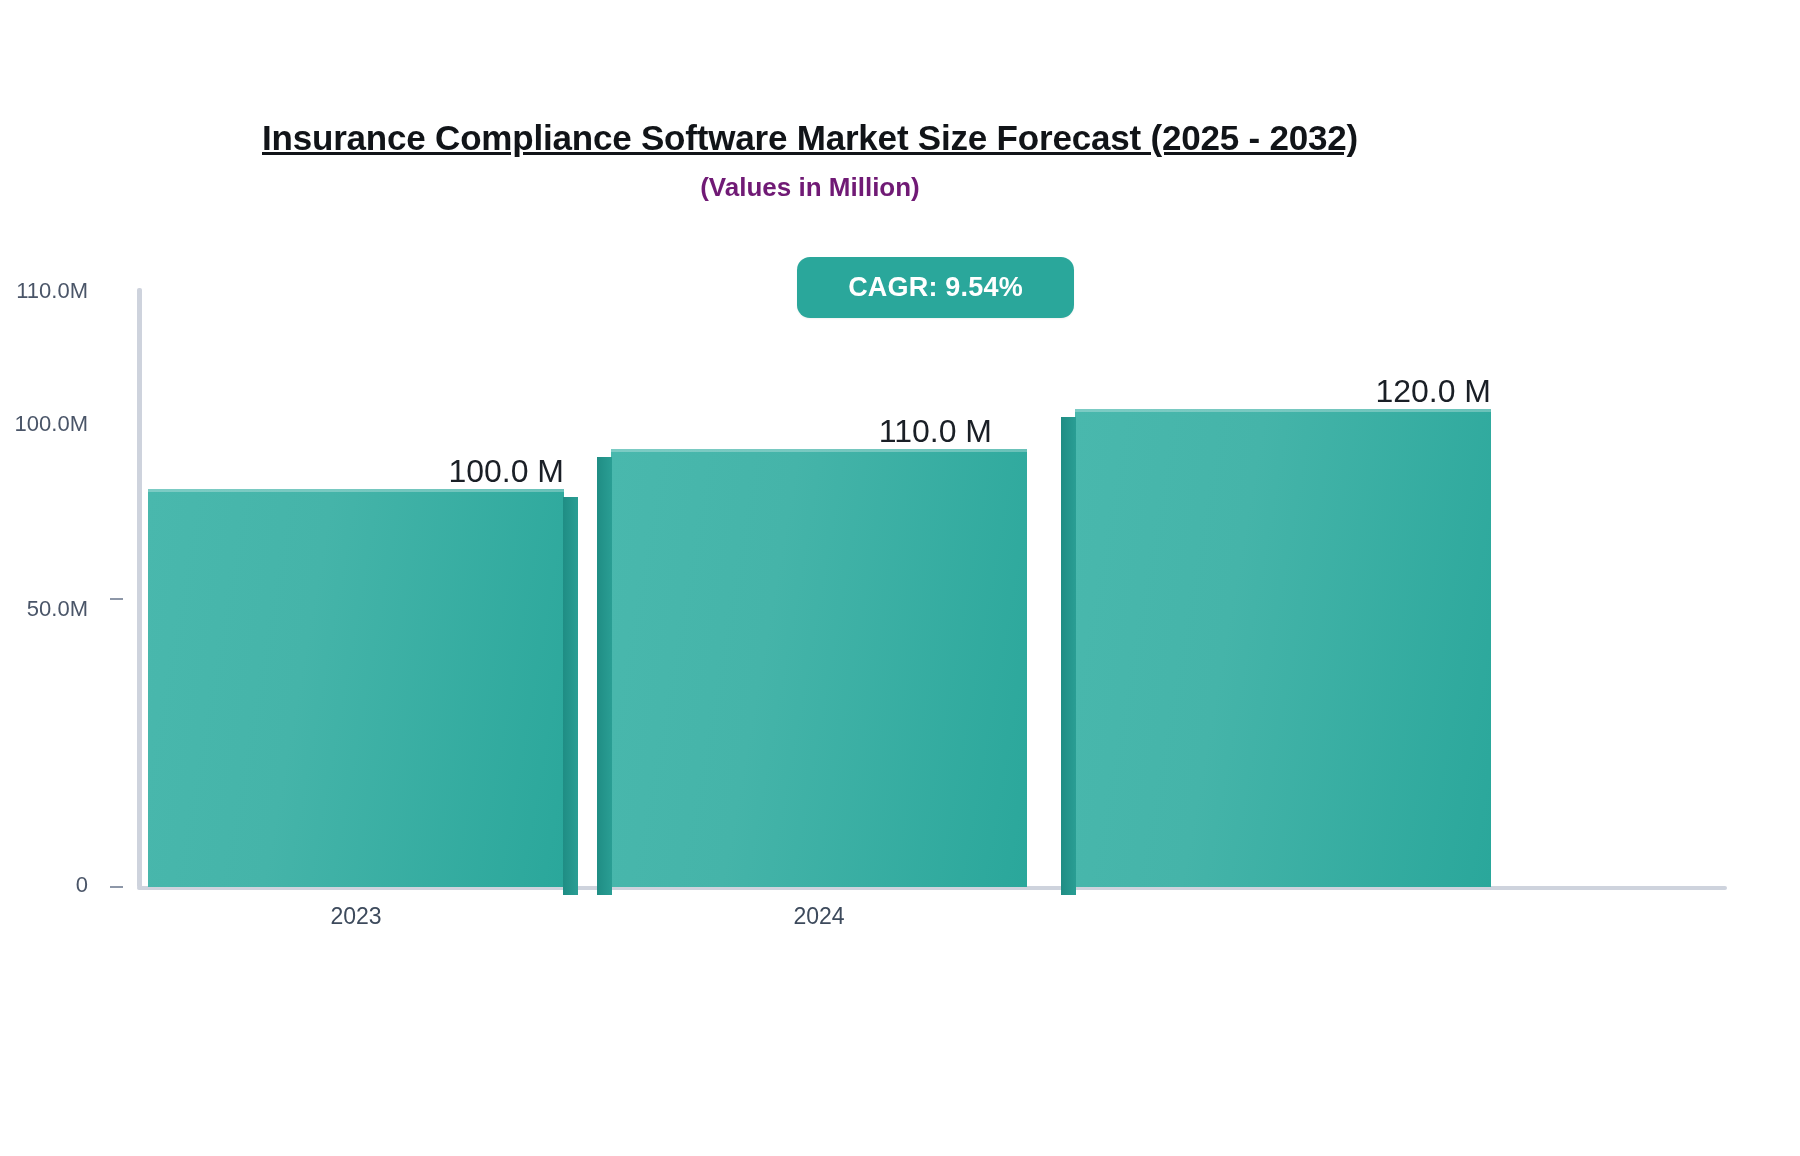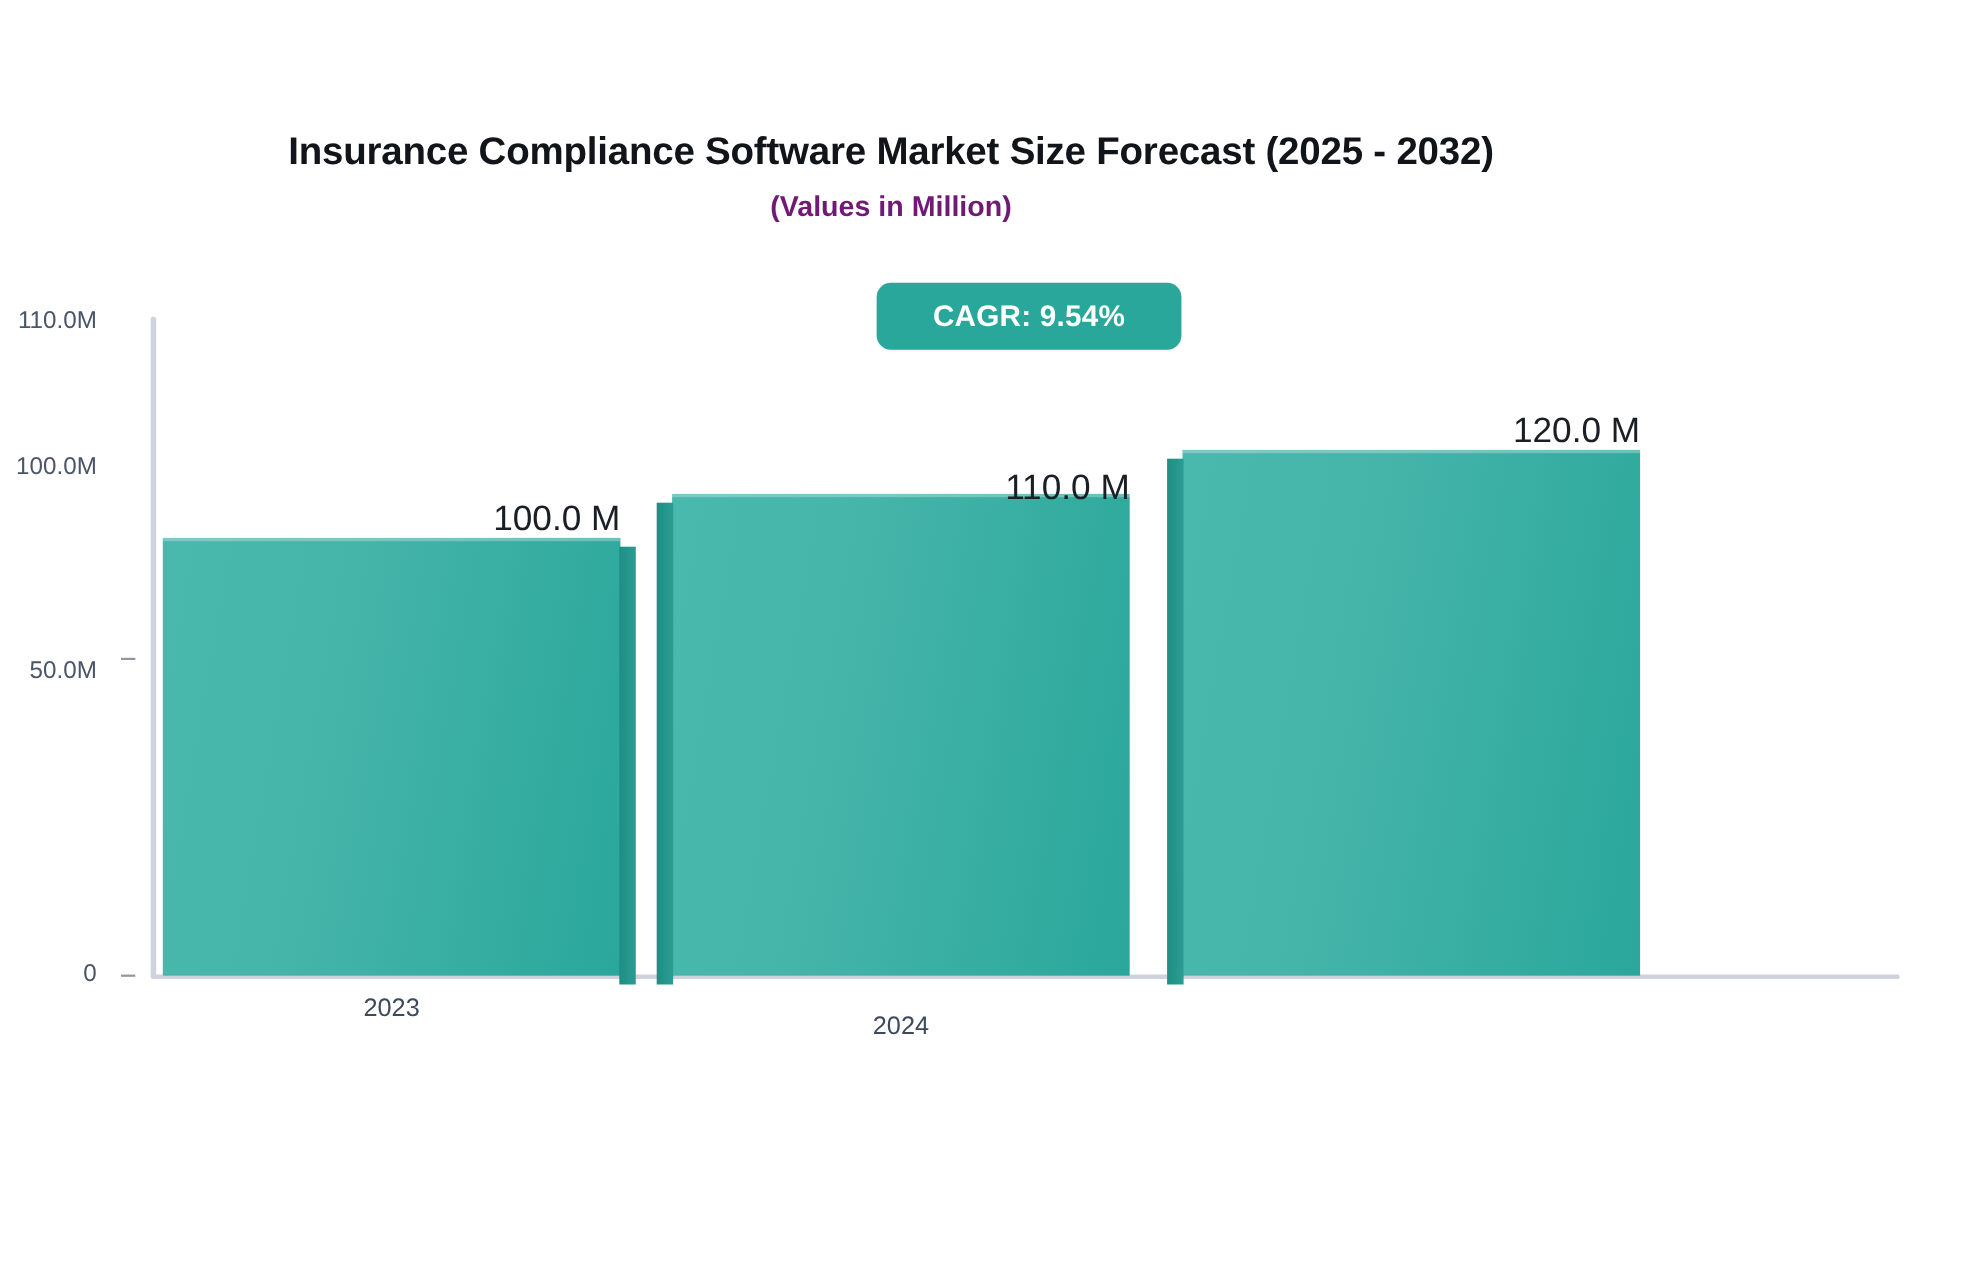--- a/index.html
+++ b/index.html
@@ -22,20 +22,21 @@
     position: absolute;
     top: 118px;
     left: 0;
     width: 1620px;
     text-align: center;
     font-size: 35px;
     font-weight: bold;
     color: #111418;
     letter-spacing: -0.2px;
     white-space: nowrap;
+    text-decoration: underline;
   }
   .chart-subtitle {
     position: absolute;
     top: 172px;
     left: 0;
     width: 1620px;
     text-align: center;
     font-size: 26px;
     font-weight: bold;
     color: #701a75;
@@ -204,22 +205,22 @@
     </div>
     <div class="bar-value" style="left:148px; top:453px; width:416px;">100.0 M</div>
     <div class="x-cat" style="left:148px; width:416px;">2023</div>
 
     <div class="bar-group" style="left:611px; top:449px; width:416px; height:438px;">
       <div class="bar-face">
         <div class="bar-top-bevel"></div>
       </div>
       <div class="bar-side" style="left:-14px; top:8px;"></div>
     </div>
-    <div class="bar-value" style="left:611px; top:413px; width:416px;margin-top:12px;">110.0 M</div>
-    <div class="x-cat" style="left:611px; width:416px;margin-top:16px;">2024</div>
+    <div class="bar-value" style="left:576px; top:413px; width:416px;">110.0 M</div>
+    <div class="x-cat" style="left:611px; width:416px;">2024</div>
 
     <div class="bar-group" style="left:1075px; top:409px; width:416px; height:478px;">
       <div class="bar-face">
         <div class="bar-top-bevel"></div>
       </div>
       <div class="bar-side" style="left:-14px; top:8px;"></div>
     </div>
     <div class="bar-value" style="left:1075px; top:373px; width:416px;">120.0 M</div>
 
   </div>

